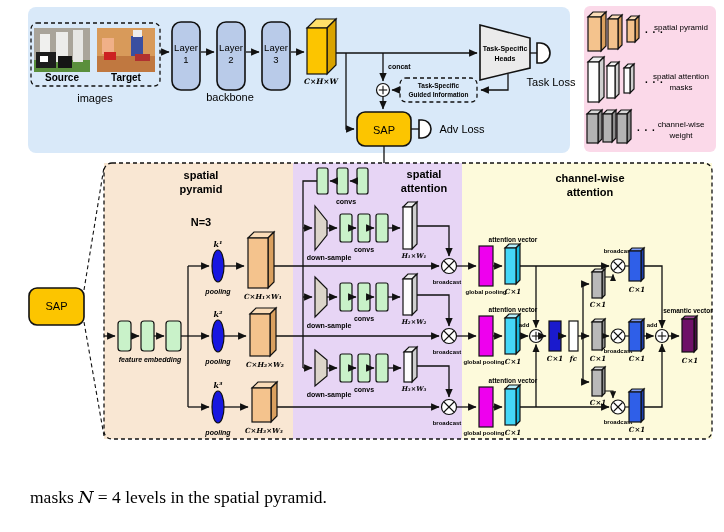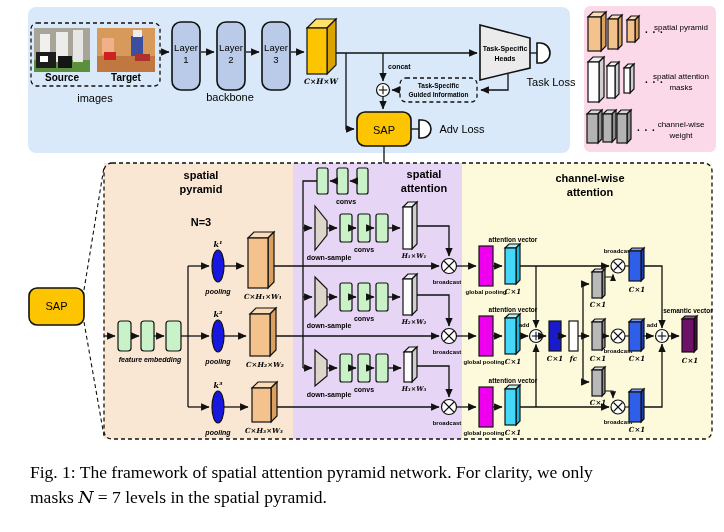--- a/index.html
+++ b/index.html
@@ -438,15 +438,15 @@
     <line x1="625" y1="407" x2="629" y2="407" class="lnt"></line>
     <polygon points="629,392 632,389 644,389 641,392" fill="#7e9bf2" class="shp"></polygon>
     <polygon points="641,392 644,389 644,419 641,422" fill="#1d3fb0" class="shp"></polygon>
     <rect x="629" y="392" width="12" height="30" fill="#2f5fe8" class="shp"></rect>
     <text x="637" y="432" class="ser ser7 mid">C×1</text>
     <polyline points="644,407 662,407 662,344" class="ln" marker-end="url(#arr)"></polyline>
   </g>
 </svg>
 
 <div class="caption">
-  <span>Fig. 1: The framework of spatial attention pyramid network. For clarity, we only</span><br>
-  <span>masks </span><span class="mathn">N</span><span> = 7 levels in the spatial pyramid.</span>
+  <br>
+  <span>masks </span><span class="mathn">N</span><span> = 4 levels in the spatial pyramid.</span>
 </div>
 
 </body></html>

